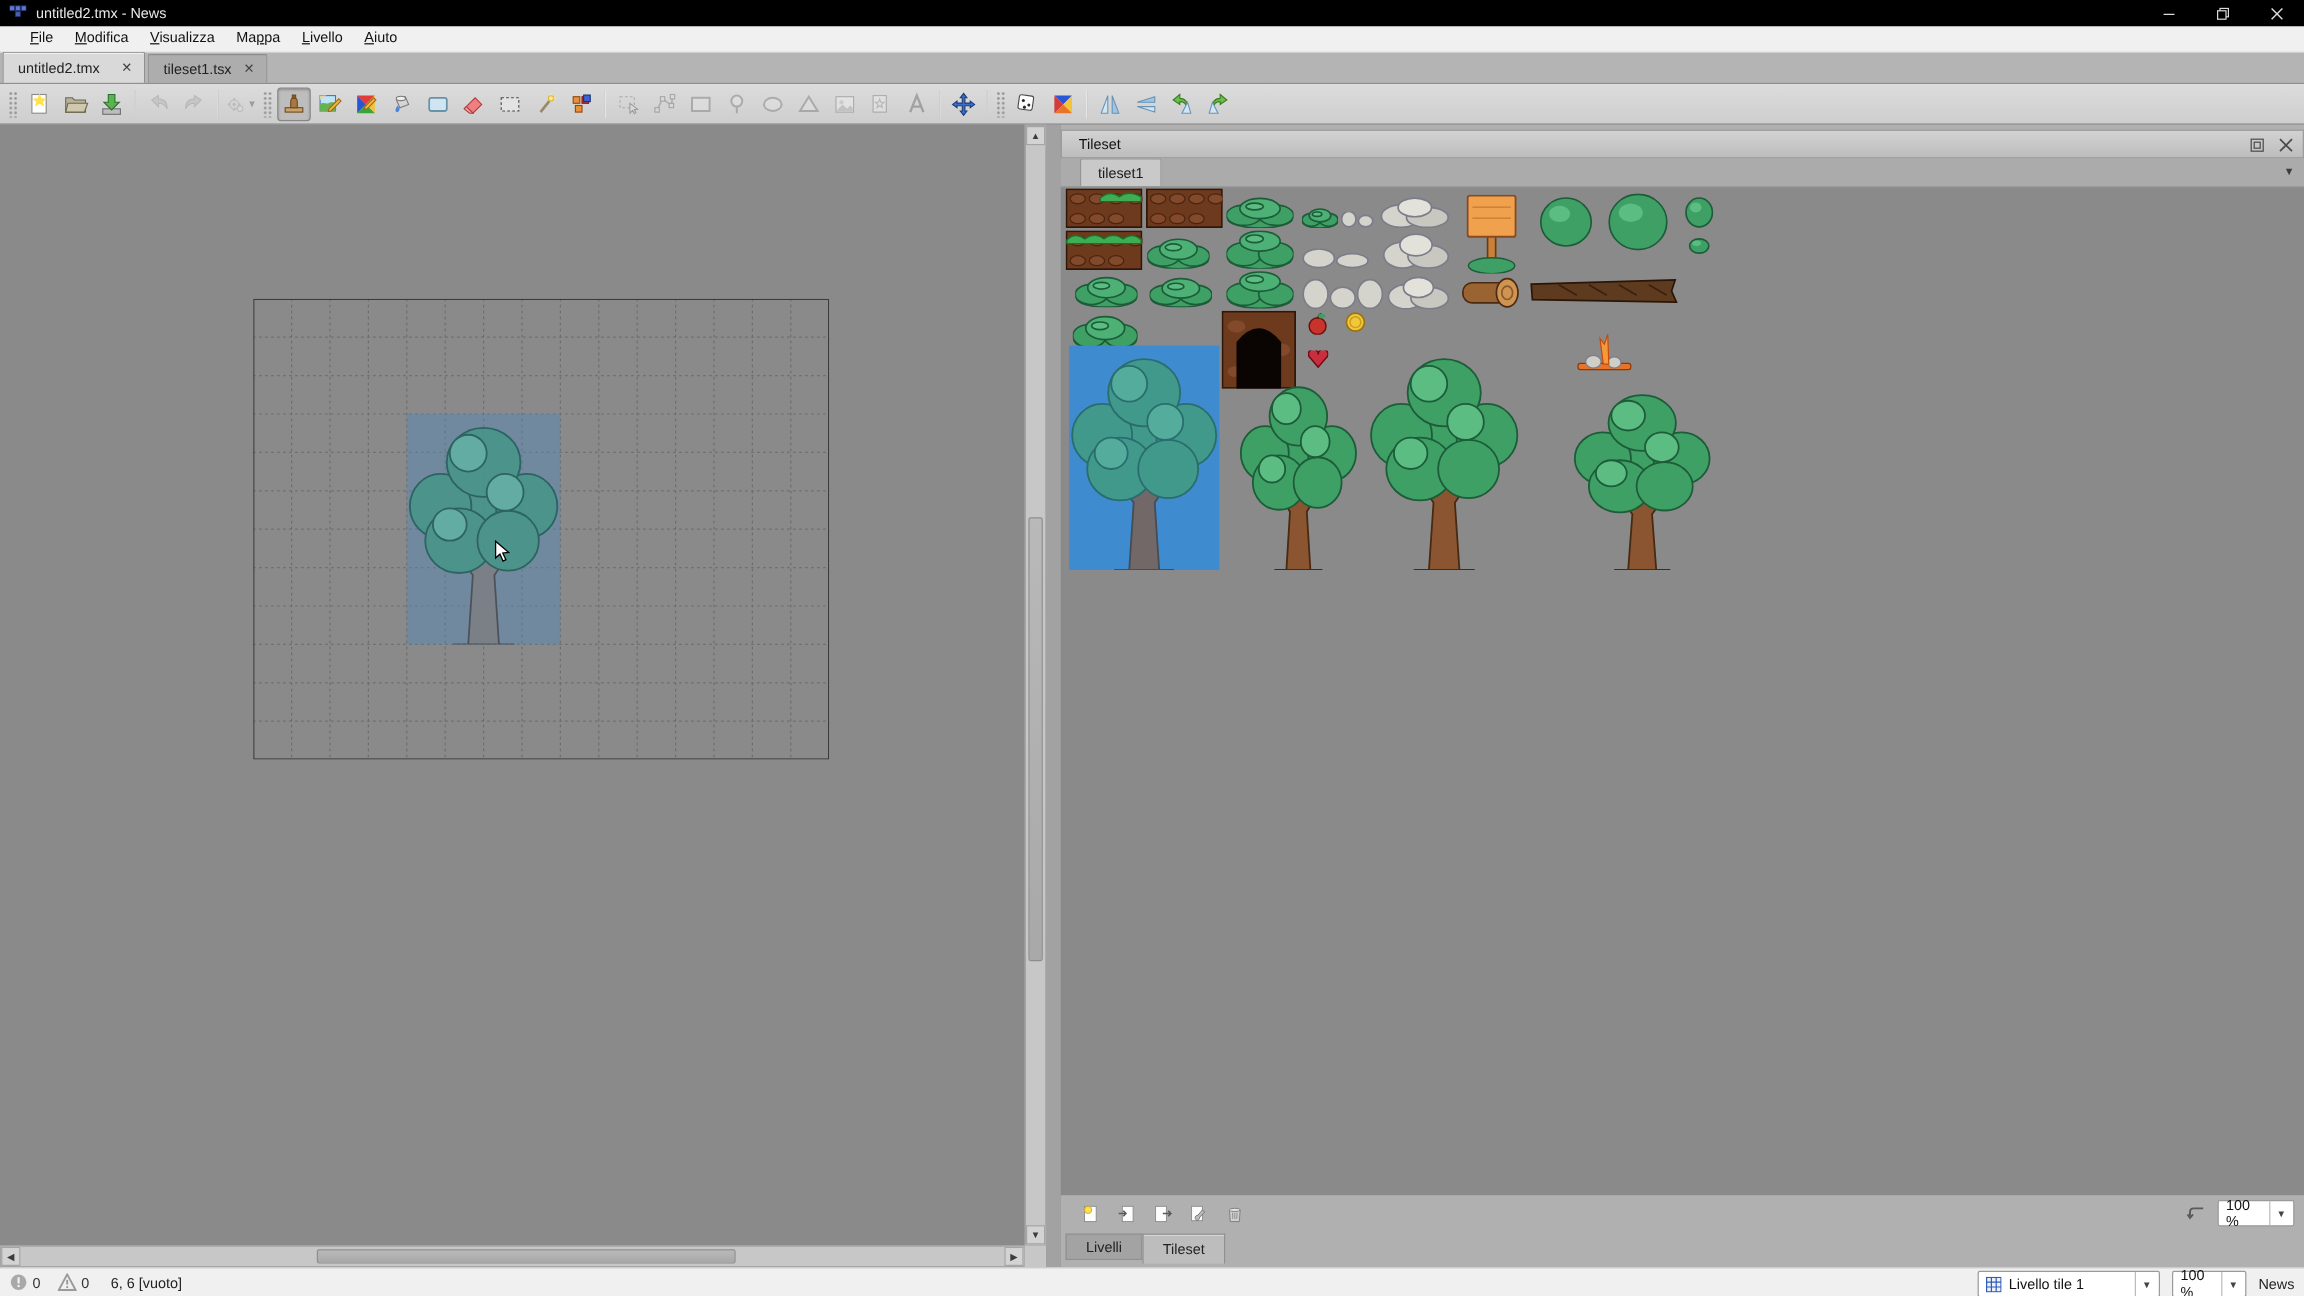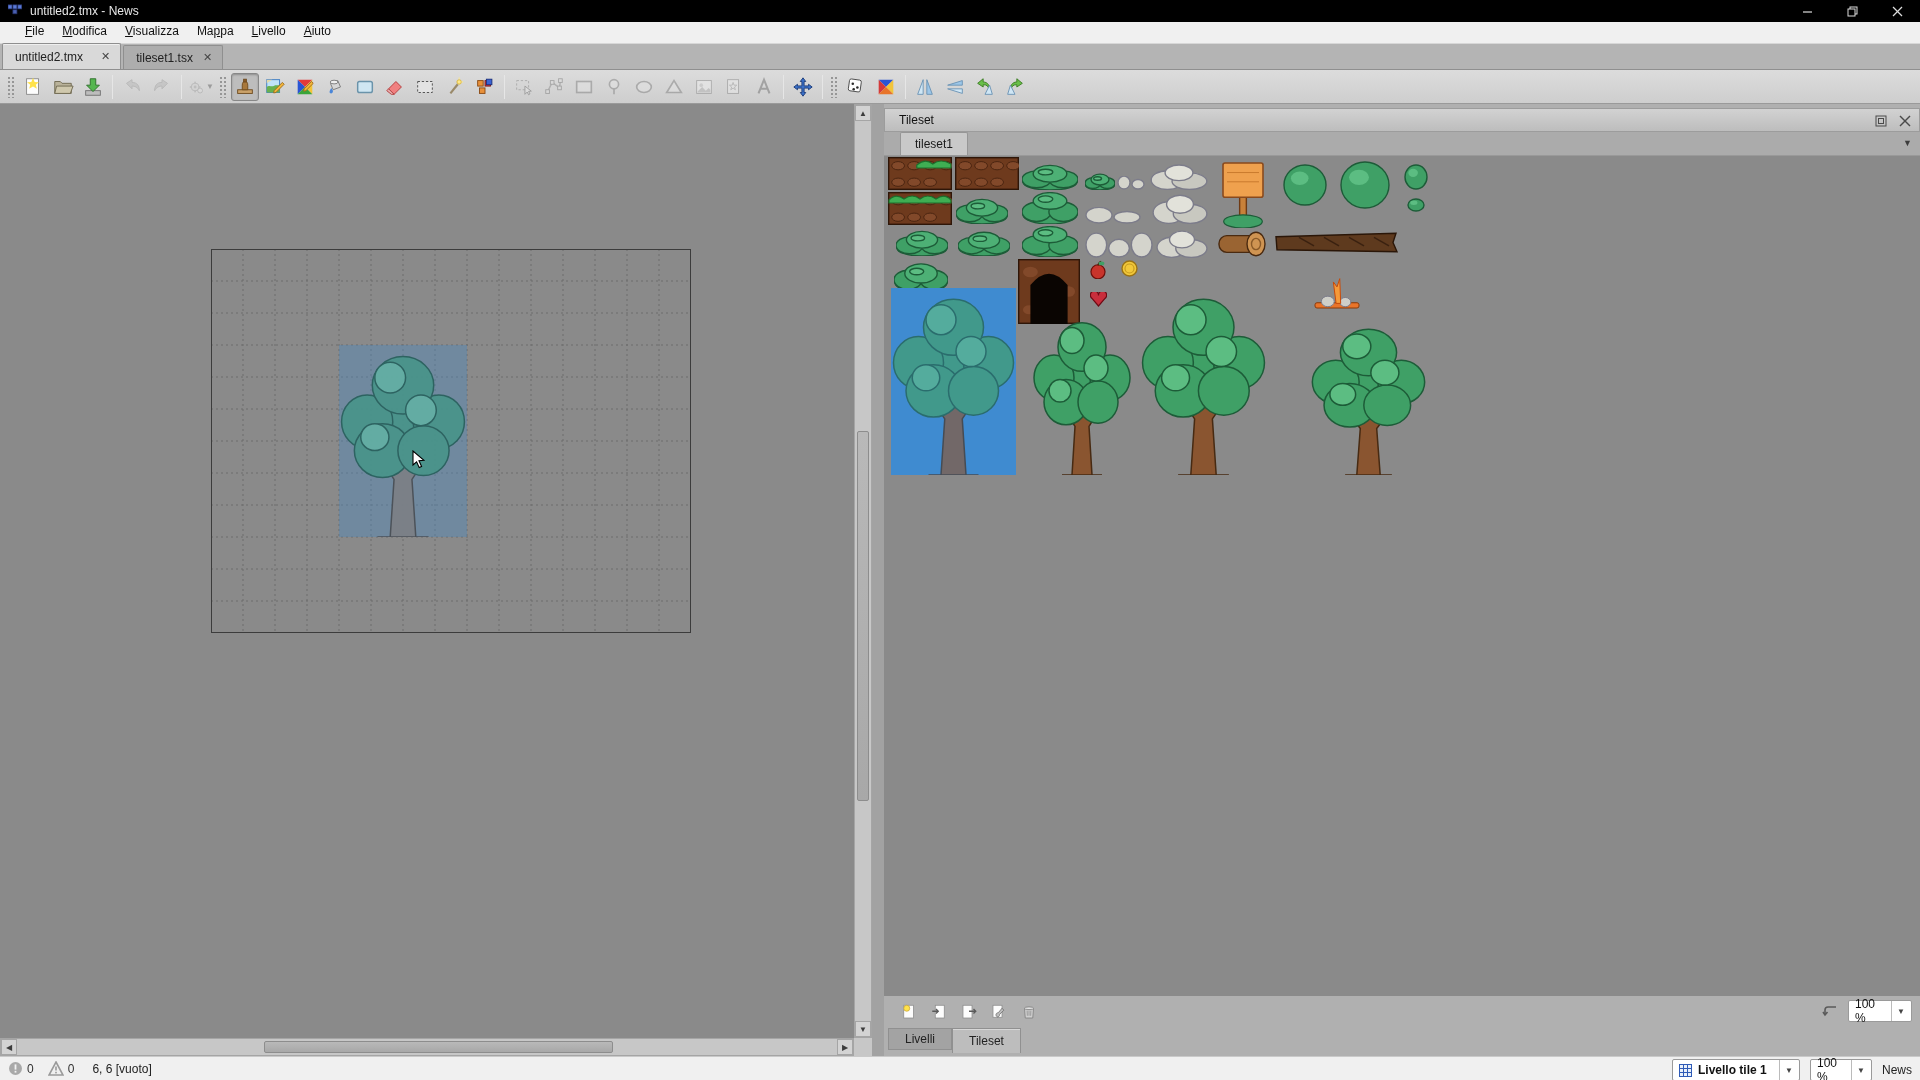--- a/index.html
+++ b/index.html
@@ -711,21 +711,21 @@
     </svg>
     <span class="cnt">0</span>
     <svg width="16" height="15" viewBox="0 0 16 15">
       <path d="M8 1 L15 14 L1 14 Z" fill="none" stroke="#9a9a9a" stroke-width="1.6"></path>
       <rect x="7.2" y="5.5" width="1.6" height="4" fill="#9a9a9a"></rect>
         <rect x="7.2" y="10.8" width="1.6" height="1.6" fill="#9a9a9a"></rect>
     </svg>
     <span class="cnt">0</span>
     <span class="pos">6, 6 [vuoto]</span>
     <div class="sb-right">
-      <div class="combo" style="width:128px;font-weight:bold;">
+      <div class="combo" style="width:152px;">
         <svg width="13" height="13" viewBox="0 0 13 13">
           <rect x="0.5" y="0.5" width="12" height="12" fill="#eaf1fb" stroke="#2f5bb7"></rect>
           <line x1="4.5" y1="0.5" x2="4.5" y2="12.5" stroke="#2f5bb7"></line>
             <line x1="8.5" y1="0.5" x2="8.5" y2="12.5" stroke="#2f5bb7"></line>
           <line x1="0.5" y1="4.5" x2="12.5" y2="4.5" stroke="#2f5bb7"></line>
             <line x1="0.5" y1="8.5" x2="12.5" y2="8.5" stroke="#2f5bb7"></line>
         </svg>
         <span>Livello tile 1</span>
         <span class="ddbtn arrowglyph">▼</span>
       </div>

